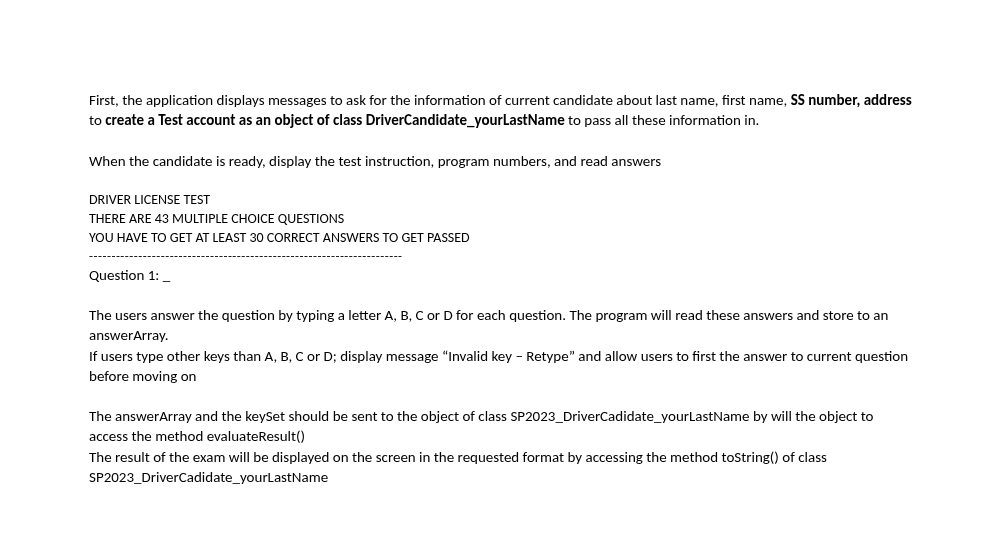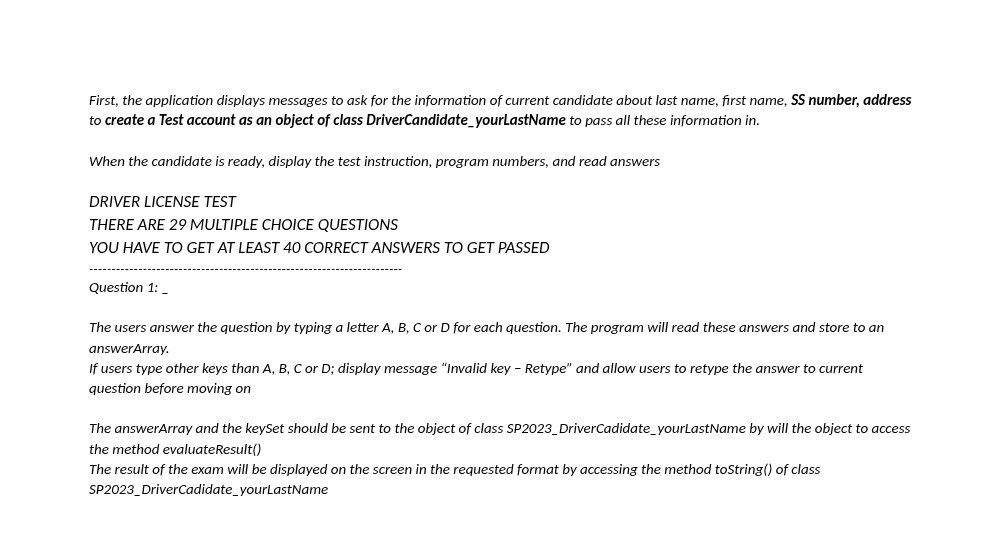--- a/index.html
+++ b/index.html
@@ -1,19 +1,18 @@
 <!DOCTYPE html>
 <html><head>
   <meta charset="utf-8">
   <style>
     * {
       margin: 0;
       padding: 0;
       box-sizing: border-box;
-      font-style: italic;
     }
     body {
       font-family: Calibri, 'Segoe UI', Arial, sans-serif;
       font-size: 15px;
       line-height: 1.35;
       color: #000;
       background: #fff;
       width: 1002px;
       height: 539px;
       padding: 90px 89px 40px 89px;
@@ -21,40 +20,40 @@
     .para {
       margin-bottom: 20px;
     }
     .para-tight {
       margin-bottom: 0;
     }
     .bold {
       font-weight: bold;
     }
     .test-header {
-      font-size: 17px;
+      font-size: 14px;
     }
     .dashes {
       letter-spacing: 0.5px;
       font-size: 13px;
     }
   </style>
 </head>
 <body>
 
 <div class="para">
   <span>First, the application displays messages to ask for the information of current candidate about last name, first name, </span><span class="bold">SS number, address</span><span> to </span><span class="bold">create a Test account as an object of class DriverCandidate_yourLastName</span><span> to pass all these information in.</span>
 </div>
 
 <div class="para">When the candidate is ready, display the test instruction, program numbers, and read answers</div>
 
 <div class="para-tight test-header">DRIVER LICENSE TEST</div>
-<div class="para-tight test-header">THERE ARE 29 MULTIPLE CHOICE QUESTIONS</div>
-<div class="para-tight test-header">YOU HAVE TO GET AT LEAST 40 CORRECT ANSWERS TO GET PASSED</div>
+<div class="para-tight test-header">THERE ARE 43 MULTIPLE CHOICE QUESTIONS</div>
+<div class="para-tight test-header">YOU HAVE TO GET AT LEAST 30 CORRECT ANSWERS TO GET PASSED</div>
 <div class="para-tight dashes">----------------------------------------------------------------------</div>
 
 <div class="para">Question 1: _</div>
 
 <div class="para-tight">The users answer the question by  typing a letter A, B, C or D for each question. The program will read these answers and store to an answerArray.</div>
-<div class="para">If users type other keys than A, B, C or D; display message “Invalid key – Retype” and allow users to retype the answer to current question before moving on</div>
+<div class="para">If users type other keys than A, B, C or D; display message “Invalid key – Retype” and allow users to first the answer to current question before moving on</div>
 
 <div class="para-tight">The answerArray and the keySet should be sent to the object of class SP2023_DriverCadidate_yourLastName by will the object to access the method evaluateResult()</div>
 <div class="para-tight">The result of the exam will be displayed on the screen in the requested format by accessing the method toString() of class SP2023_DriverCadidate_yourLastName</div>
 
 </body></html>

